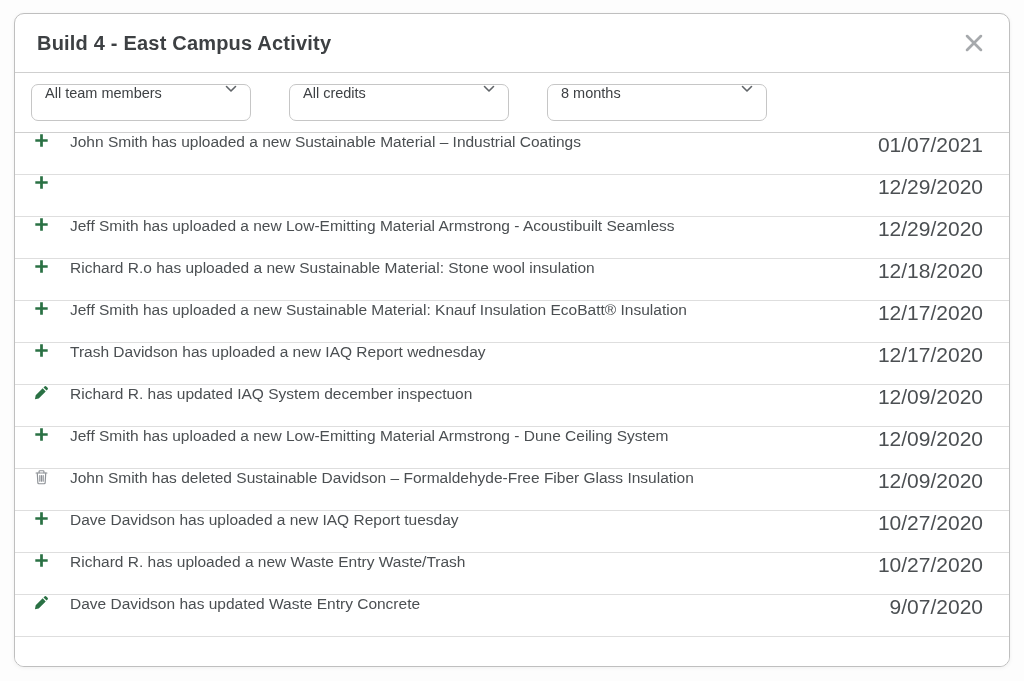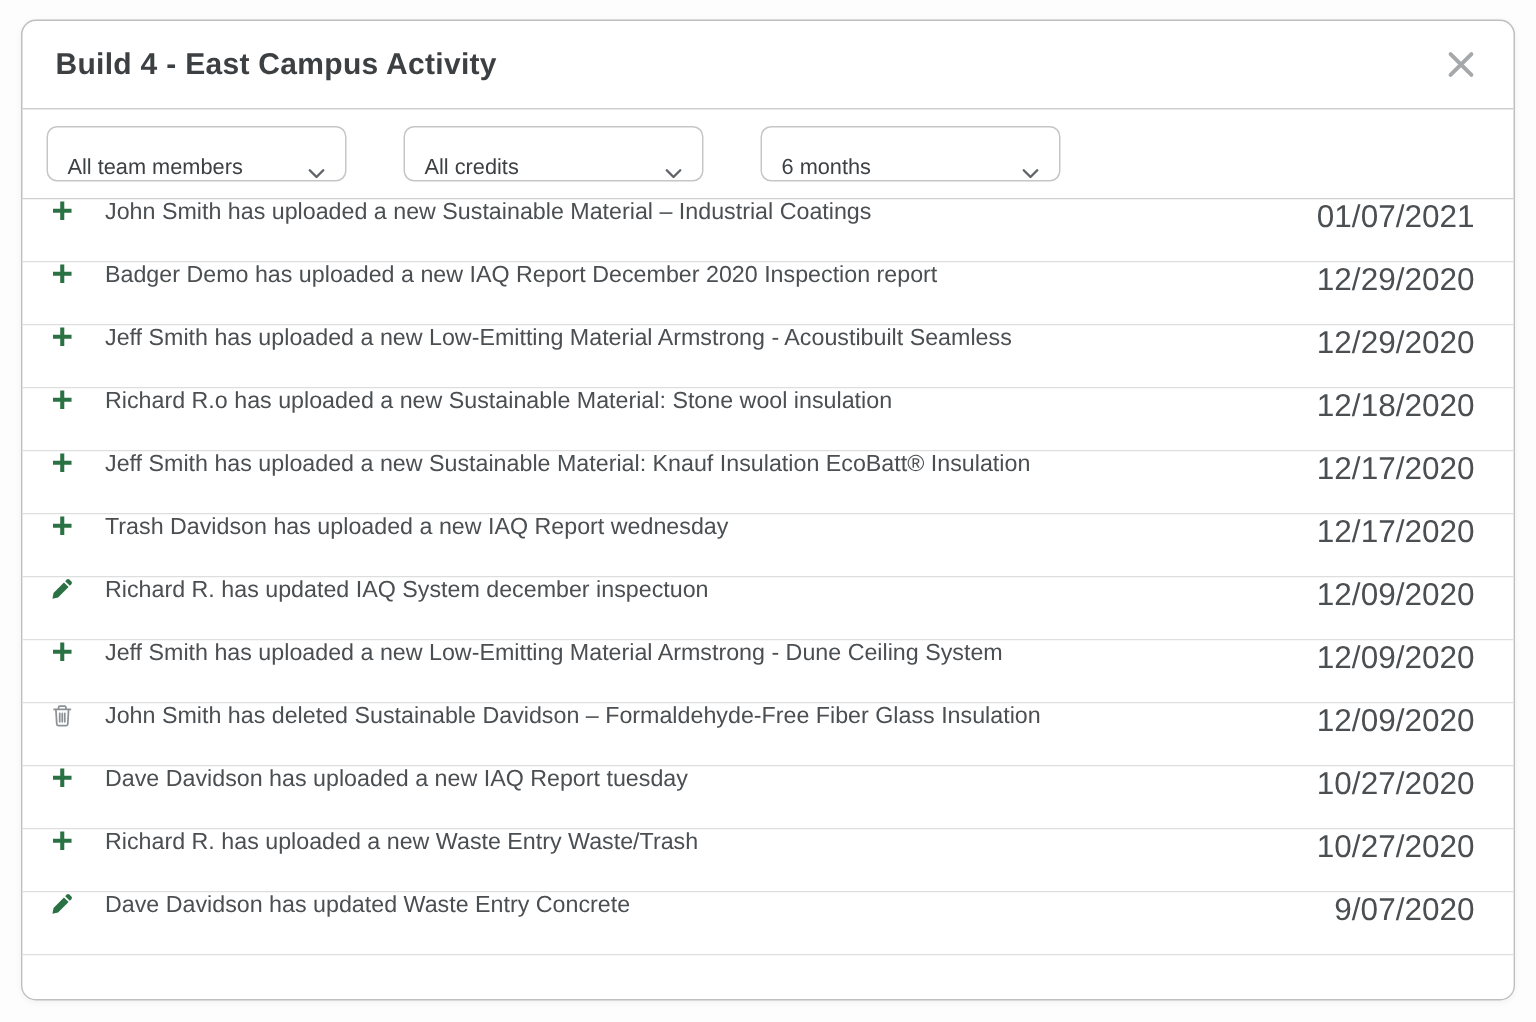--- a/index.html
+++ b/index.html
@@ -46,27 +46,27 @@
   }
   .filter-bar {
     flex: 0 0 60px;
     display: flex;
     align-items: center;
     padding: 0 16px;
     gap: 38px;
     border-bottom: 1px solid #cfcfcf;
   }
   .select-control {
-    width: 200px;
+    width: 220px;
     height: 37px;
     border: 1px solid #c6c6c6;
     border-radius: 7px;
     background: #ffffff;
     display: flex;
-    align-items: flex-end;
+    align-items: flex-start;
     justify-content: space-between;
     padding: 0 13px;
     font-size: 14.5px;
     color: #3e4144;
     cursor: pointer;
   }
   .activity-list { flex: 1 1 auto; display: flex; flex-direction: column; }
   .row {
     flex: 0 0 42px;
     display: flex;
@@ -127,21 +127,21 @@
     </div>
     <div class="select-control">
       <span>All credits</span>
       <span style="display:flex">
         <svg width="12" height="8" viewBox="0 0 12 8" fill="none" stroke="#606468" stroke-width="1.6" stroke-linecap="round" stroke-linejoin="round">
             <path d="M1.5 1.5L6 6l4.5-4.5"></path>
           </svg>
       </span>
     </div>
     <div class="select-control">
-      <span>6 months</span>
+      <span>8 months</span>
       <span style="display:flex">
         <svg width="12" height="8" viewBox="0 0 12 8" fill="none" stroke="#606468" stroke-width="1.6" stroke-linecap="round" stroke-linejoin="round">
             <path d="M1.5 1.5L6 6l4.5-4.5"></path>
           </svg>
       </span>
     </div>
   </div>
 
   <div class="activity-list" id="activity-list">
   <div class="row">
@@ -155,21 +155,20 @@
     <span class="date">01/07/2021</span>
   </div>
 
   <div class="row">
     <span class="icon icon-plus">
       <svg width="15" height="15" viewBox="0 0 16 16" fill="currentColor">
             <path d="M6.55 1.4h2.9v5.15h5.15v2.9H9.45v5.15h-2.9V9.45H1.4v-2.9h5.15z"></path>
           </svg>
     </span>
 
-    <span class="text">Badger Demo has uploaded a new IAQ Report December 2020 Inspection report</span>
     <span class="date">12/29/2020</span>
   </div>
 
   <div class="row">
     <span class="icon icon-plus">
       <svg width="15" height="15" viewBox="0 0 16 16" fill="currentColor">
             <path d="M6.55 1.4h2.9v5.15h5.15v2.9H9.45v5.15h-2.9V9.45H1.4v-2.9h5.15z"></path>
           </svg>
     </span>
 

